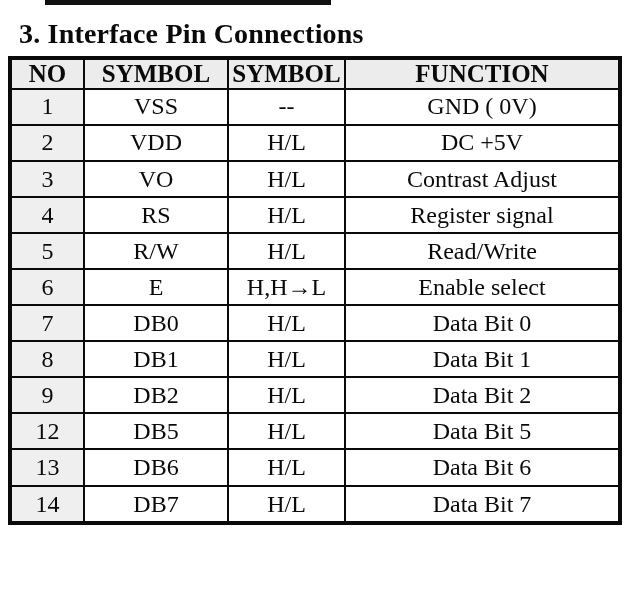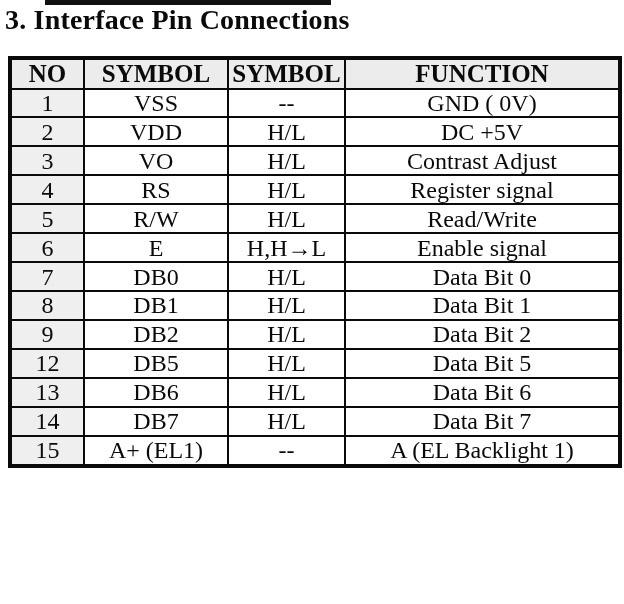--- a/index.html
+++ b/index.html
@@ -20,32 +20,32 @@
     left: 45px;
     top: 0;
     width: 286px;
     height: 5px;
     background: #111111;
   }
   .page-title {
     position: absolute;
     left: 5px;
     top: 4px;
-    margin: 0;
+    margin: 14px;
     font-size: 28px;
     font-weight: bold;
     letter-spacing: 0.2px;
     white-space: nowrap;
   }
   table.pin-table {
     position: absolute;
     left: 8px;
     top: 56px;
     width: 610px;
-    height: 412px;
+    height: 469px;
     border-collapse: collapse;
     table-layout: fixed;
     border: 4px solid #0a0a0a;
   }
   table.pin-table th,
   table.pin-table td {
     border: 2px solid #0a0a0a;
     text-align: center;
     vertical-align: middle;
     padding: 0;
@@ -113,21 +113,21 @@
       <tr>
         <td class="no-cell">5</td>
         <td>R/W</td>
         <td>H/L</td>
         <td>Read/Write</td>
       </tr>
       <tr>
         <td class="no-cell">6</td>
         <td>E</td>
         <td>H,H→L</td>
-        <td>Enable signal</td>
+        <td>Enable select</td>
       </tr>
       <tr>
         <td class="no-cell">7</td>
         <td>DB0</td>
         <td>H/L</td>
         <td>Data Bit 0</td>
       </tr>
       <tr>
         <td class="no-cell">8</td>
         <td>DB1</td>
@@ -151,20 +151,14 @@
         <td>DB6</td>
         <td>H/L</td>
         <td>Data Bit 6</td>
       </tr>
       <tr>
         <td class="no-cell">14</td>
         <td>DB7</td>
         <td>H/L</td>
         <td>Data Bit 7</td>
       </tr>
-      <tr>
-        <td class="no-cell">15</td>
-        <td>A+ (EL1)</td>
-        <td>--</td>
-        <td>A (EL Backlight 1)</td>
-      </tr>
     </tbody>
 </table>
 
 </body></html>

